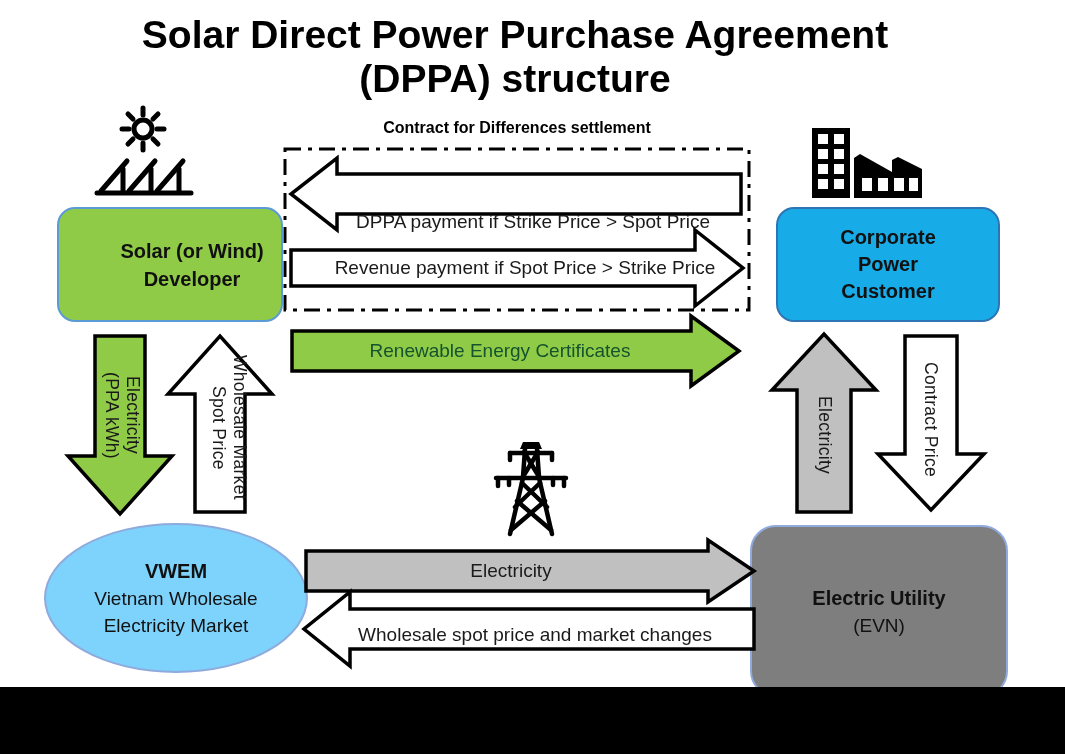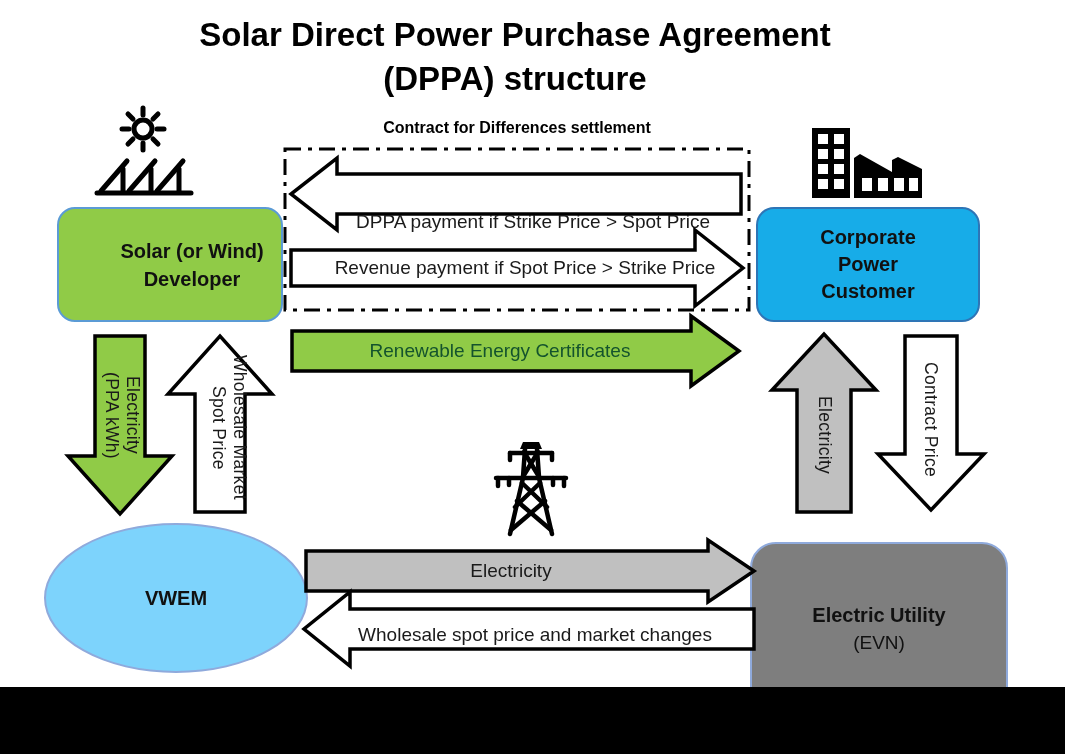--- a/index.html
+++ b/index.html
@@ -1,35 +1,35 @@
 <!DOCTYPE html>
 <html><head>
 <meta charset="utf-8">
 <style>
   html,body{margin:0;padding:0;background:#fff;}
   #stage{
     position:relative;width:1065px;height:754px;background:#ffffff;overflow:hidden;
     font-family:"Liberation Sans", sans-serif;color:#111;
   }
   .abs{position:absolute;}
-  .title-line{width:1030px;text-align:center;font-weight:bold;font-size:33px;line-height:42px;color:#000;}
+  .title-line{width:1030px;text-align:center;font-weight:bold;font-size:39px;line-height:42px;color:#000;}
   .section-label{font-weight:bold;font-size:16px;text-align:center;color:#000;}
   .alabel{display:flex;align-items:center;justify-content:center;font-size:19px;color:#1a1a1a;}
   .vlabel{
     writing-mode:vertical-rl;font-size:17.5px;line-height:21.5px;text-align:center;
     white-space:pre-line;color:#1a1a1a;letter-spacing:.3px;
   }
   .node{
     display:flex;flex-direction:column;align-items:center;justify-content:center;
     text-align:center;white-space:pre-line;box-sizing:border-box;
   }
   .node .t-bold{font-weight:bold;font-size:20px;line-height:28px;white-space:pre-line;}
   .node .t-reg{font-size:19px;line-height:27px;white-space:pre-line;}
   .dev-box{background:#90CB47;border:2.5px solid #5B9BD5;border-radius:18px;padding-left:44px;}
-  .cust-box{background:#17ACE8;border:2.5px solid #2E75B6;border-radius:18px;}
+  .cust-box{background:#17ACE8;border:2.5px solid #2E75B6;border-radius:18px;margin-left:20px;}
   .vwem-ellipse{background:#7dd3fc;border:2px solid #8FAADC;border-radius:50%;}
   .util-box{background:#7E7E7E;border:2px solid #8FAADC;border-radius:26px;}
   svg{display:block;overflow:visible;}
   .bottom-bar{background:#000;}
 </style>
 </head>
 <body>
 
 <div id="stage">
 
@@ -151,23 +151,25 @@
       <line x1="51" y1="41" x2="64" y2="97"></line>
       <line x1="34" y1="46" x2="59" y2="70"></line>
       <line x1="52" y1="46" x2="27" y2="70"></line>
       <line x1="29" y1="64" x2="63" y2="93"></line>
       <line x1="57" y1="64" x2="23" y2="93"></line>
     </g>
   </svg>
 
   <div class="abs node vwem-ellipse" style="left:44px;top:523px;width:264px;height:150px;">
     <div class="t-bold">VWEM</div>
+    <div class="t-reg">Vietnam Wholesale
+Electricity Market</div>
   </div>
 
-  <div class="abs node util-box" style="left:750px;top:542px;width:258px;height:172px;">
+  <div class="abs node util-box" style="left:750px;top:525px;width:258px;height:172px;">
     <div class="t-bold">Electric Utility</div>
     <div class="t-reg">(EVN)</div>
   </div>
 
   <svg class="abs" style="left:306px;top:540px;" width="448" height="62" viewBox="0 0 448 62">
     <polygon points="0,11 402,11 402,0 448,31 402,62 402,51 0,51" fill="#C0C0C0" stroke="#000" stroke-width="3.5"></polygon>
   </svg>
   <div class="abs alabel" style="left:316px;top:551px;width:390px;height:40px;">Electricity</div>
 
   <svg class="abs" style="left:304px;top:592px;" width="450" height="74" viewBox="0 0 450 74">

